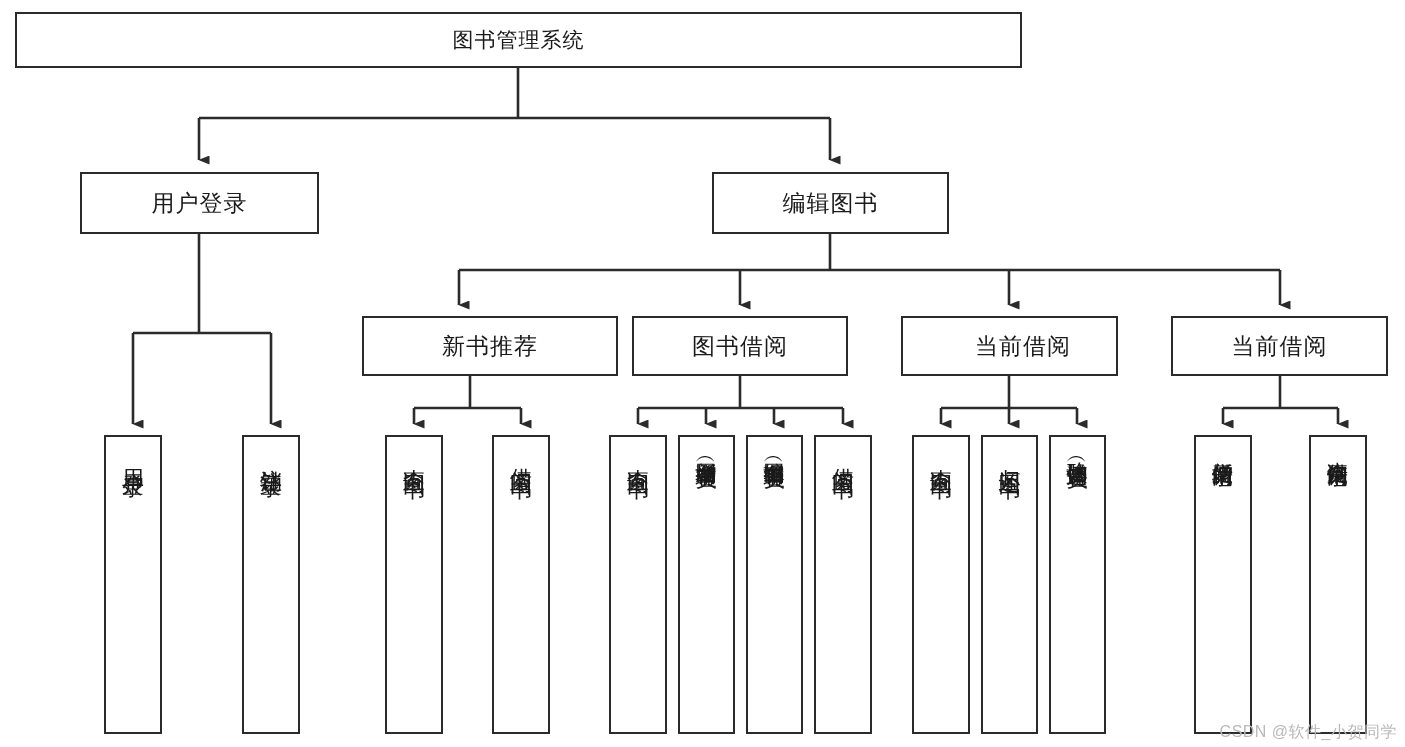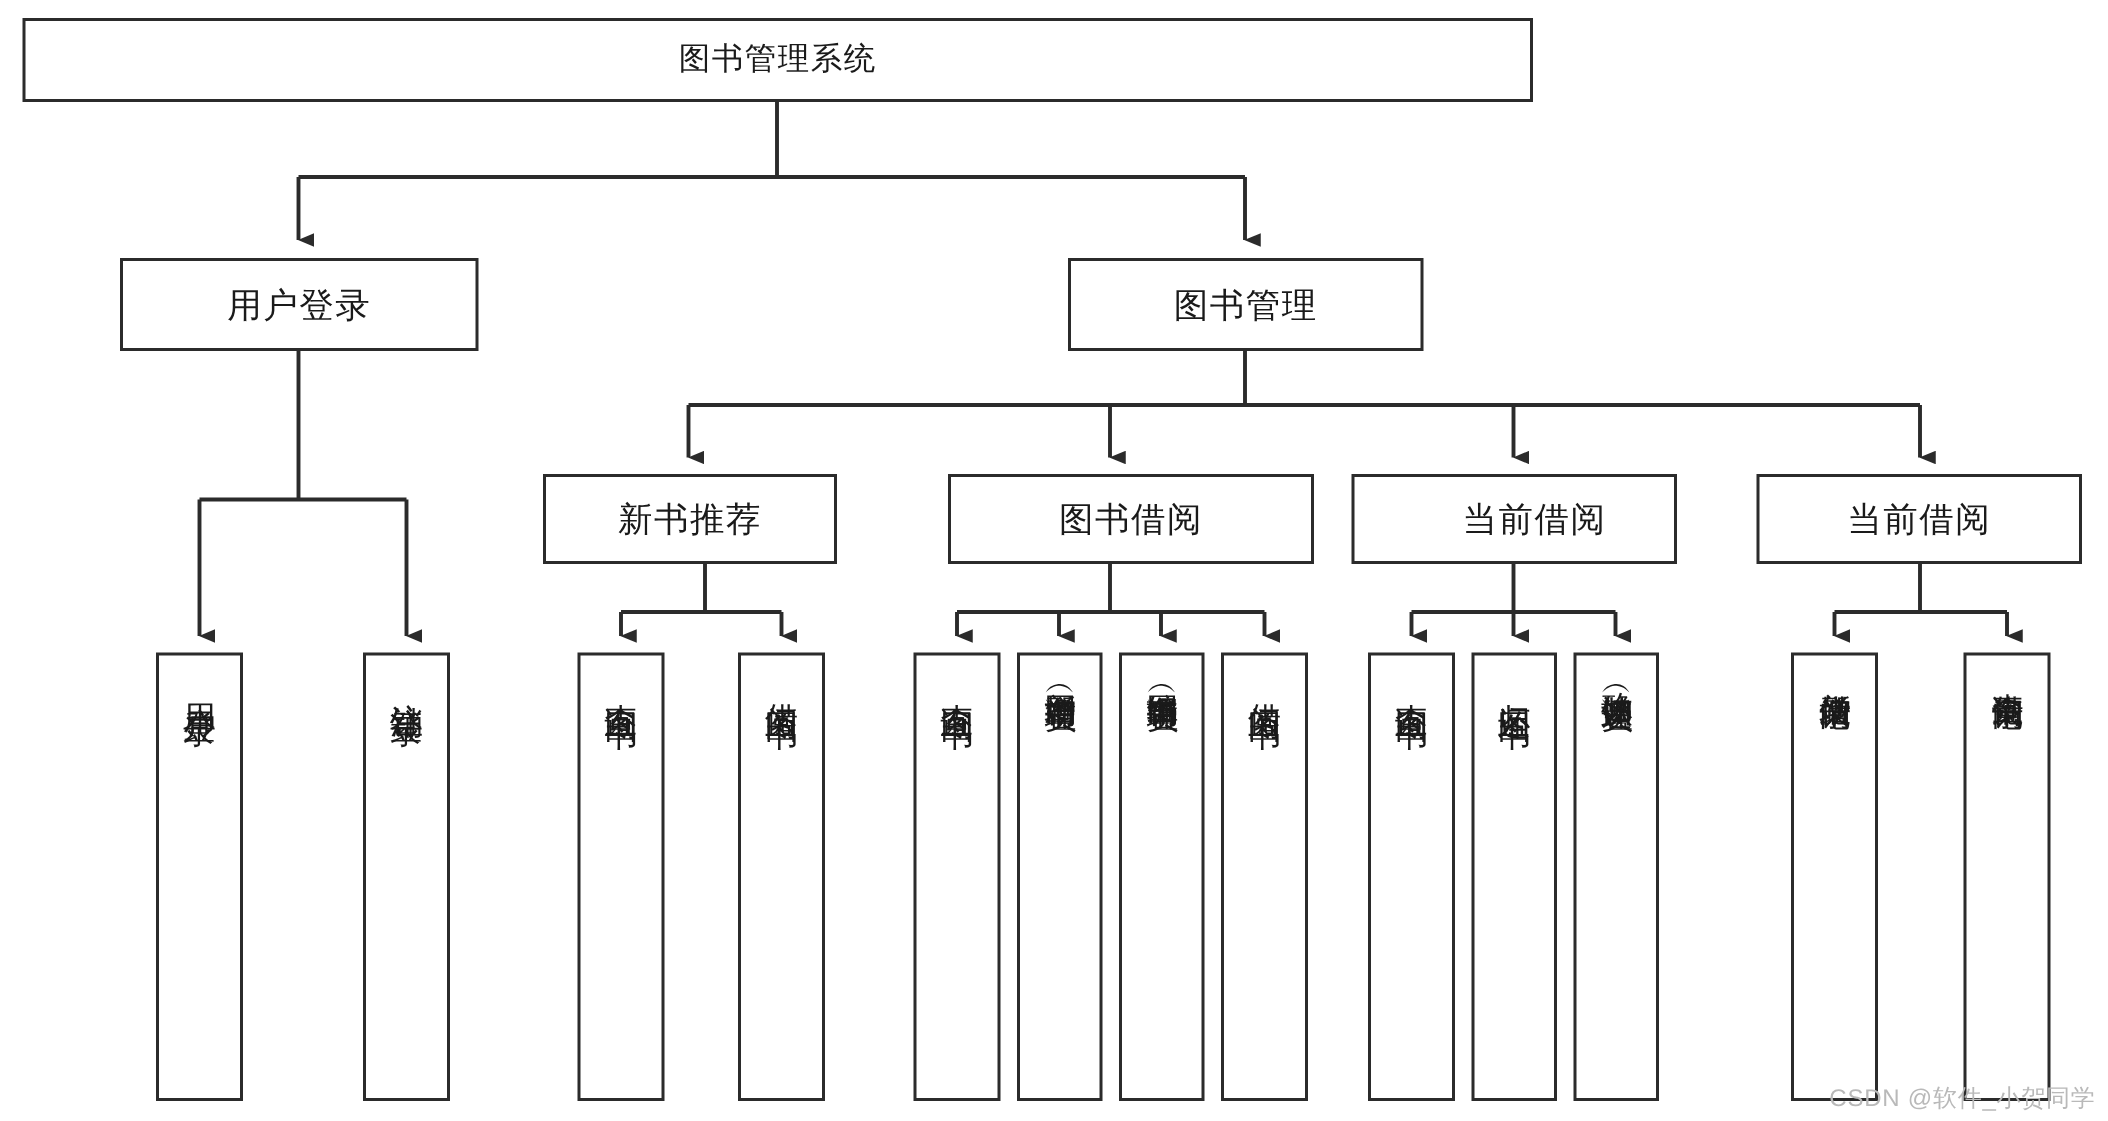--- a/index.html
+++ b/index.html
@@ -139,27 +139,27 @@
   </svg>
 
   <div class="node root horiz" style="left:15px; top:12px; width:1007px; height:56px;">
     <span class="node-label">图书管理系统</span>
   </div>
 
   <div class="node horiz" style="left:80px; top:172px; width:239px; height:62px;">
     <span class="node-label">用户登录</span>
   </div>
   <div class="node horiz" style="left:712px; top:172px; width:237px; height:62px;">
-    <span class="node-label">图书管理</span>
-  </div>
-
-  <div class="node horiz" style="left:362px; top:316px; width:196px; height:60px;">
+    <span class="node-label">编辑图书</span>
+  </div>
+
+  <div class="node horiz" style="left:362px; top:316px; width:256px; height:60px;">
     <span class="node-label">新书推荐</span>
   </div>
-  <div class="node horiz" style="left:632px; top:316px; width:244px; height:60px;">
+  <div class="node horiz" style="left:632px; top:316px; width:216px; height:60px;">
     <span class="node-label">图书借阅</span>
   </div>
   <div class="node horiz" style="left:901px; top:316px; width:217px; height:60px;padding-left:27px;">
     <span class="node-label">当前借阅</span>
   </div>
   <div class="node horiz" style="left:1171px; top:316px; width:217px; height:60px;">
     <span class="node-label">当前借阅</span>
   </div>
 
   <div class="node vert" style="left:104px; top:435px; width:58px; height:299px;">

